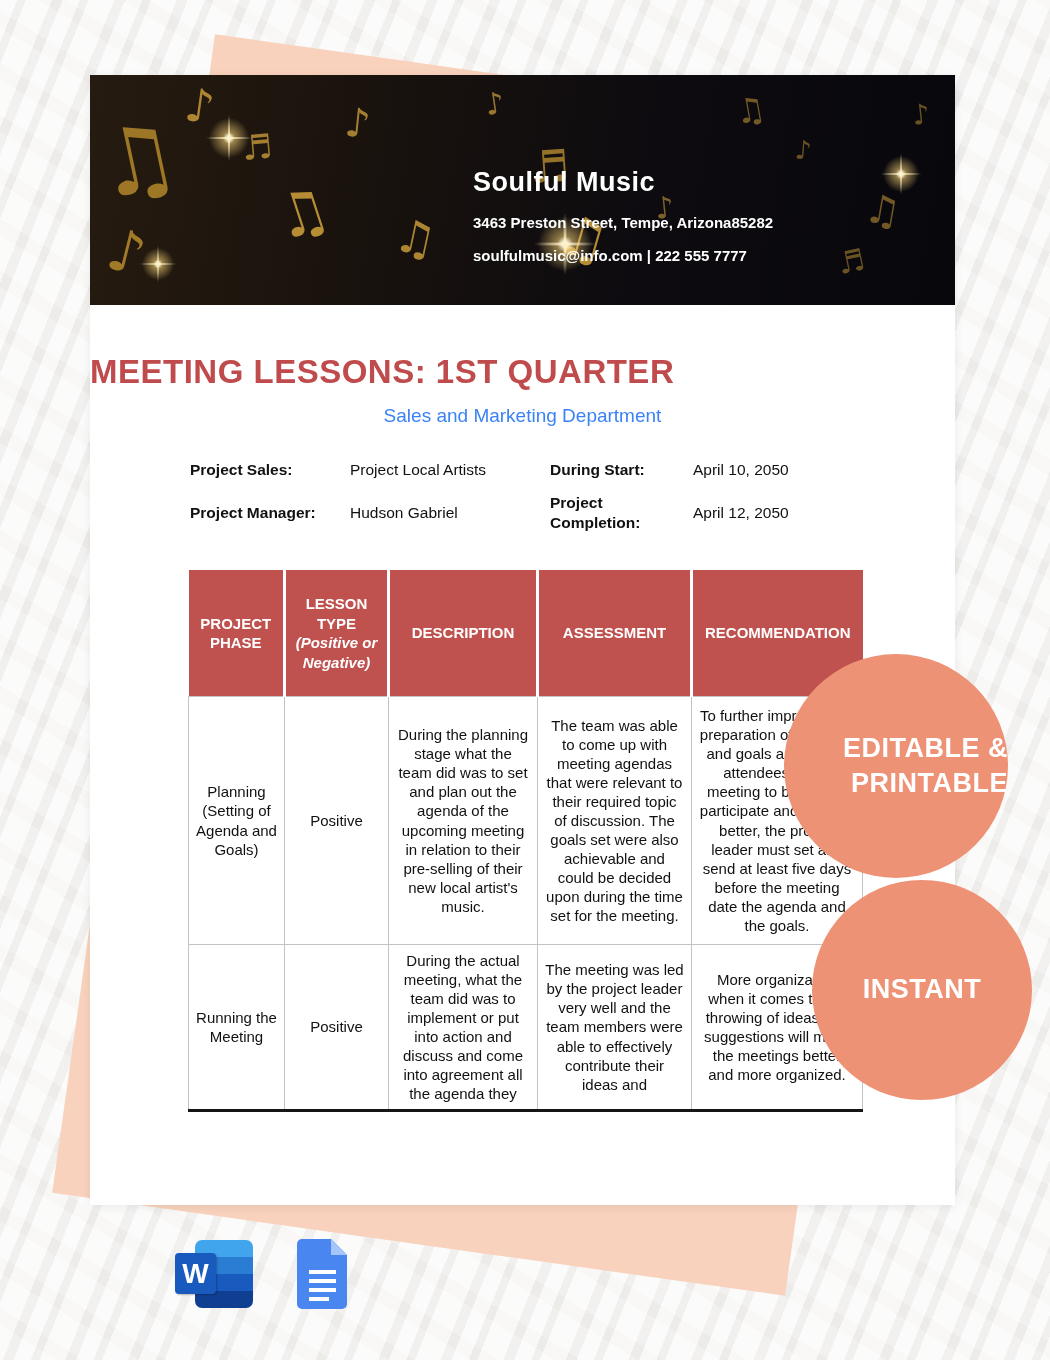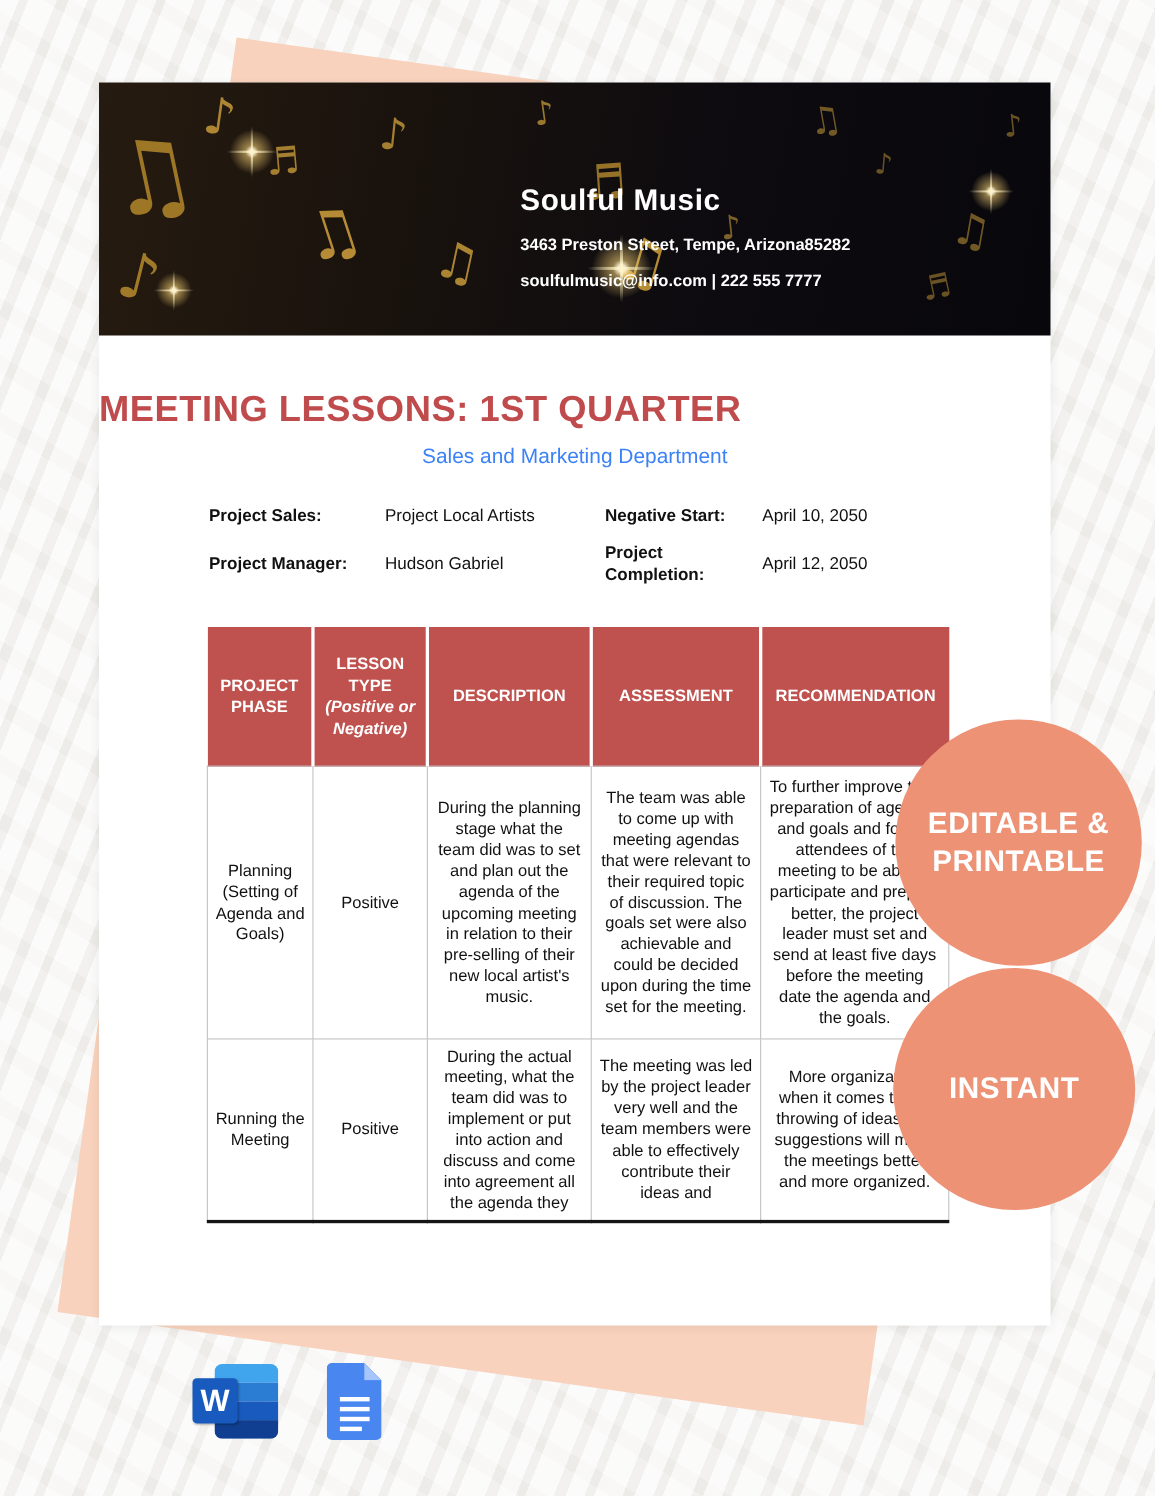--- a/index.html
+++ b/index.html
@@ -86,21 +86,21 @@
   .lessons td{
     border:1px solid #c3c3c3;font-size:15px;line-height:1.27;color:#111;
     text-align:center;vertical-align:middle;padding:6px 7px;overflow:hidden;}
   .lessons tr.r1 td{height:235px;}
   .lessons tr.r2 td{height:152px;max-height:152px;}
   .lessons tr.r2 td .clip{max-height:152px;overflow:hidden;}
   
   .badge{position:absolute;border-radius:50%;display:flex;flex-direction:column;
     align-items:center;justify-content:center;color:#fff;font-weight:bold;
     font-size:27px;letter-spacing:.5px;line-height:1.3;text-align:center;z-index:5;}
-  .badge-editable{left:814px;top:654px;width:224px;height:224px;}
+  .badge-editable{left:784px;top:654px;width:224px;height:224px;align-items:flex-end;}
   .badge-download{left:812px;top:880px;width:220px;height:220px;}
   
   .word-icon{position:absolute;left:175px;top:1240px;width:78px;height:68px;z-index:4;cursor:pointer;}
   .word-doc{position:absolute;left:20px;top:0;width:58px;height:68px;border-radius:7px;overflow:hidden;}
   .word-doc .st{height:17px;}
   .st1{background:#41a5ee;} .st2{background:#2b7cd3;} .st3{background:#185abd;} .st4{background:#103f91;}
   .word-w{position:absolute;left:0;top:13px;width:41px;height:41px;background:#185abd;border-radius:4px;
     color:#fff;font-weight:bold;font-size:28px;display:flex;align-items:center;justify-content:center;
     box-shadow:1px 1px 2px rgba(0,0,0,.25);}
   .gdocs-icon{position:absolute;left:297px;top:1239px;width:50px;height:70px;background:#4a86f0;
@@ -151,21 +151,21 @@
         <div class="company-contact">soulfulmusic@info.com | 222 555 7777</div>
       </div>
     </div>
 
     <div class="doc-title">MEETING LESSONS: 1ST QUARTER</div>
     <div class="doc-subtitle">Sales and Marketing Department</div>
 
     <div class="meta">
       <div class="lbl">Project Sales:</div>
       <div class="val">Project Local Artists</div>
-      <div class="lbl">Negative Start:</div>
+      <div class="lbl">During Start:</div>
       <div class="val">April 10, 2050</div>
       <div class="lbl">Project Manager:</div>
       <div class="val">Hudson Gabriel</div>
       <div class="lbl">Project Completion:</div>
       <div class="val">April 12, 2050</div>
     </div>
 
     <table class="lessons">
       <colgroup>
           <col class="c1">

